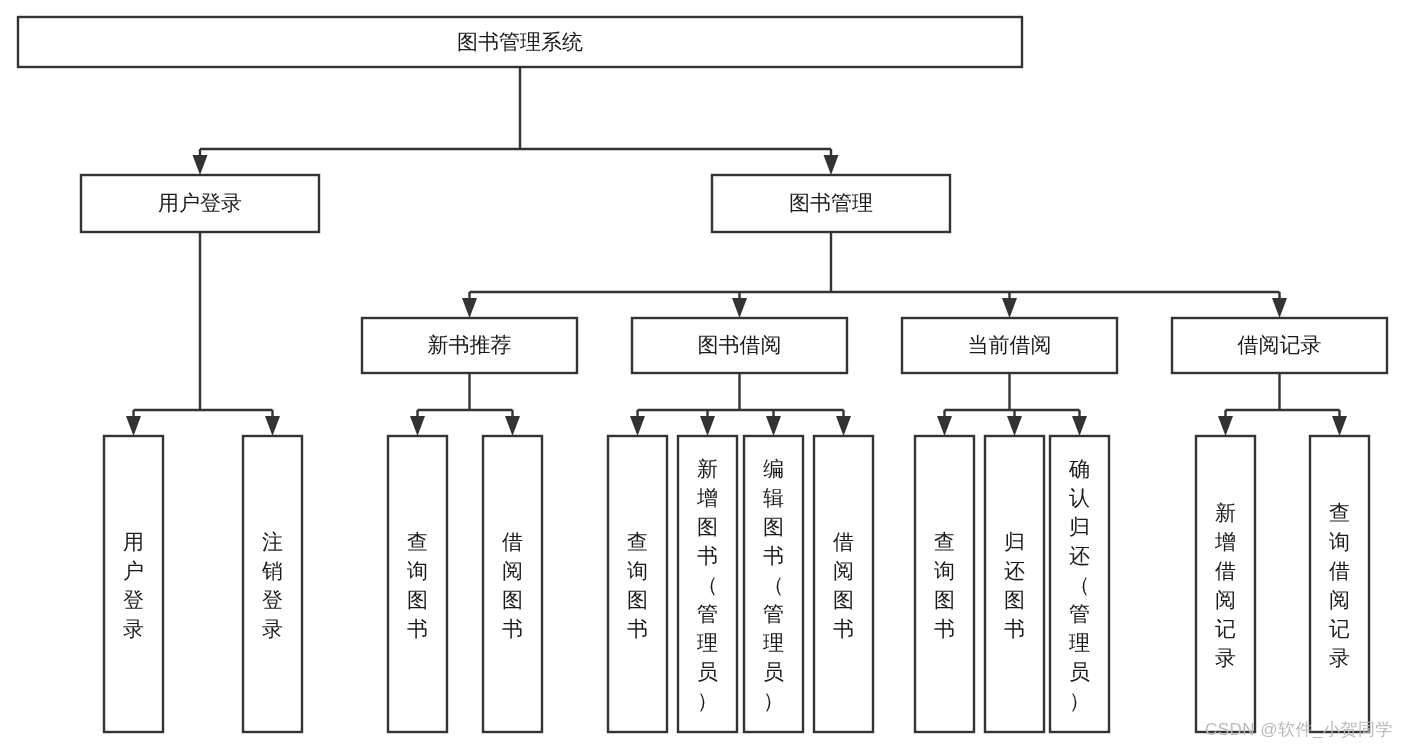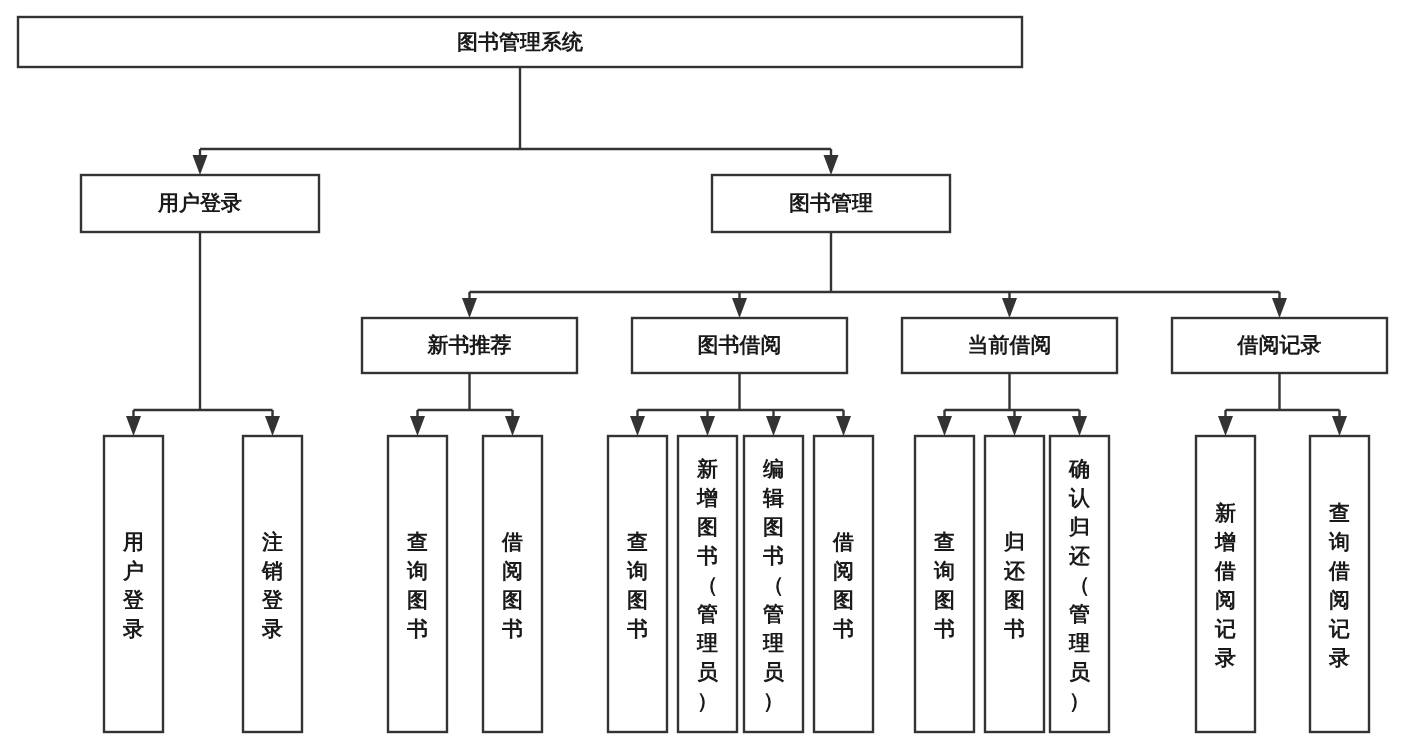--- a/index.html
+++ b/index.html
@@ -13,21 +13,20 @@
     font-family: "Liberation Sans", "DejaVu Sans", sans-serif;
     overflow: hidden;
     position: relative;
   }
   #diagram-root {
     position: absolute;
     left: 0;
     top: 0;
     width: 1405px;
     height: 747px;
-    font-weight: bold;
   }
   svg#flow {
     display: block;
     width: 1405px;
     height: 747px;
   }
   .node-rect {
     fill: #ffffff;
     stroke: #333333;
     stroke-width: 2.4;
@@ -214,13 +213,14 @@
         <g>
           <rect class="node-rect" x="1196" y="436" width="59" height="296"></rect>
           <text class="node-label-vertical" x="1225.5" y="519.62"><tspan x="1225.5" dy="0">新</tspan><tspan x="1225.5" dy="29">增</tspan><tspan x="1225.5" dy="29">借</tspan><tspan x="1225.5" dy="29">阅</tspan><tspan x="1225.5" dy="29">记</tspan><tspan x="1225.5" dy="29">录</tspan></text>
         </g>
         <g>
           <rect class="node-rect" x="1310" y="436" width="59" height="296"></rect>
           <text class="node-label-vertical" x="1339.5" y="519.62"><tspan x="1339.5" dy="0">查</tspan><tspan x="1339.5" dy="29">询</tspan><tspan x="1339.5" dy="29">借</tspan><tspan x="1339.5" dy="29">阅</tspan><tspan x="1339.5" dy="29">记</tspan><tspan x="1339.5" dy="29">录</tspan></text>
         </g>
       </g>
   </svg>
+  <div class="watermark">CSDN @软件_小贺同学</div>
 </div>
 
 </body></html>

